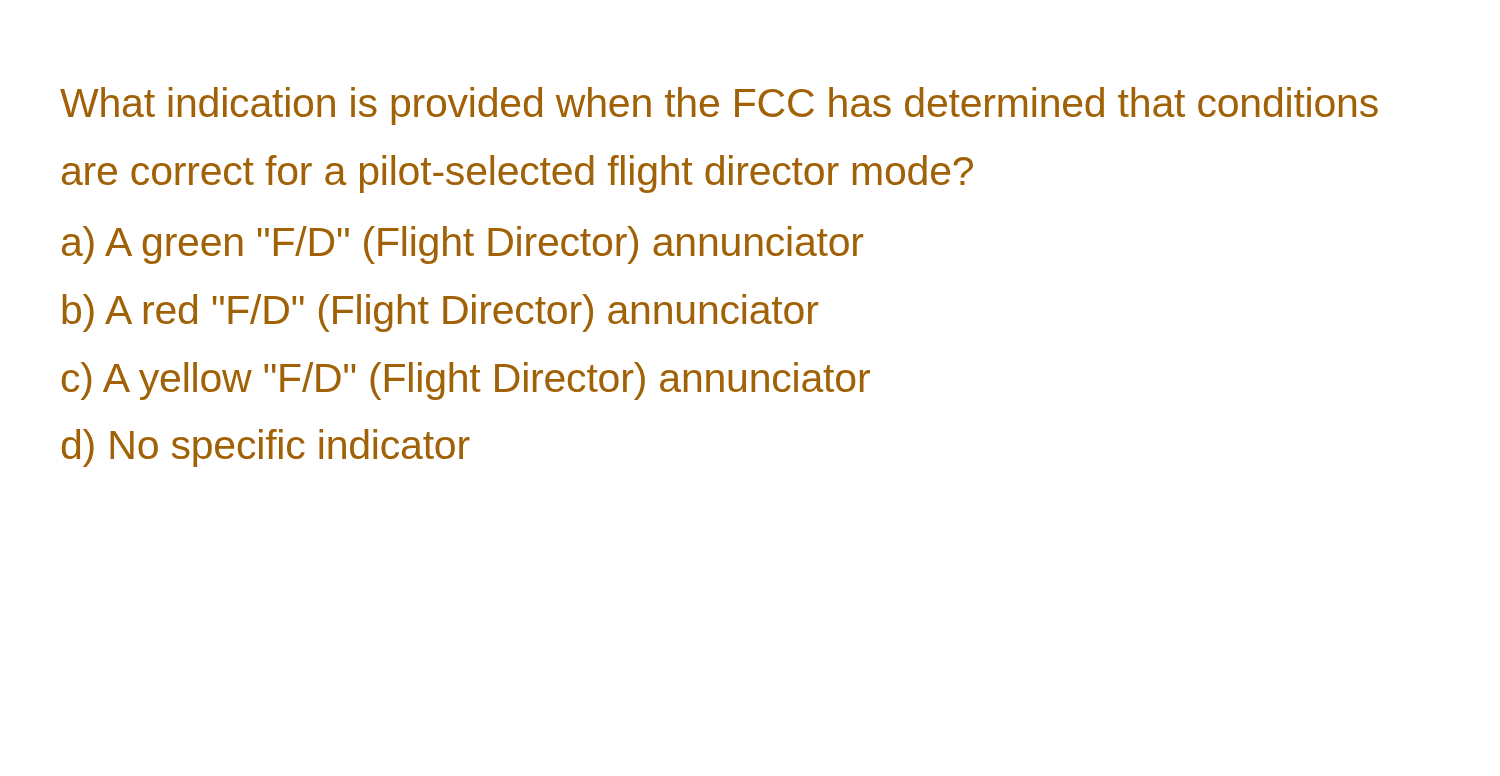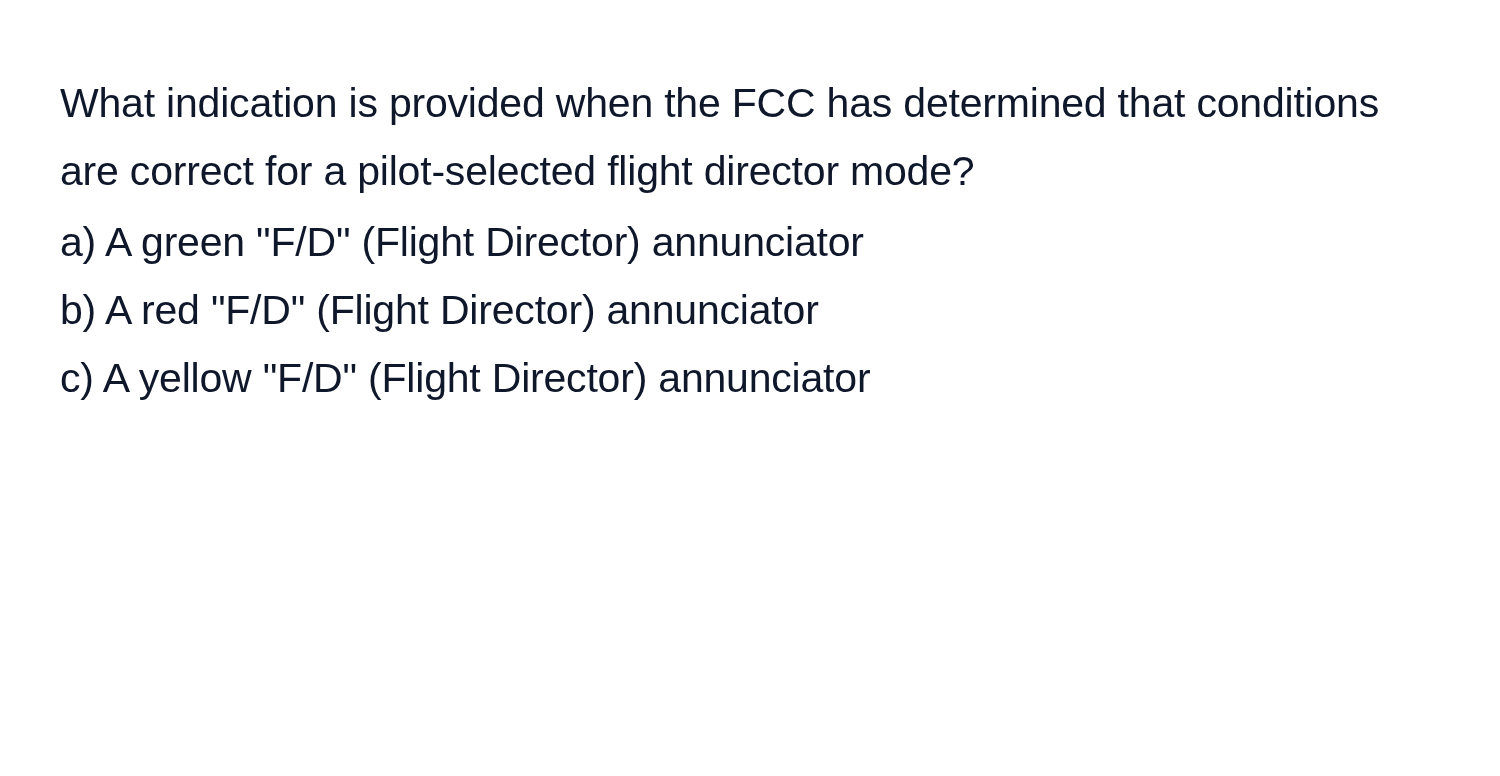--- a/index.html
+++ b/index.html
@@ -8,33 +8,34 @@
       box-sizing: border-box;
     }
     body {
       background: #ffffff;
       width: 1500px;
       height: 776px;
       font-family: -apple-system, BlinkMacSystemFont, "Segoe UI", Helvetica, Arial, sans-serif;
       padding: 70px 60px;
     }
     .question-block {
-      color: #0f172a;
+      color: #a16207;
       font-size: 41px;
       line-height: 1.65;
       letter-spacing: -0.2px;
     }
     .question-text {
       margin-bottom: 4px;
     }
     .option {
       display: block;
     }
   </style>
 </head>
 <body>
 
 <div class="question-block">
   <div class="question-text">What indication is provided when the FCC has determined that conditions are correct for a pilot-selected flight director mode?</div>
   <div class="option">a) A green "F/D" (Flight Director) annunciator</div>
   <div class="option">b) A red "F/D" (Flight Director) annunciator</div>
   <div class="option">c) A yellow "F/D" (Flight Director) annunciator</div>
+  <div class="option">d) No specific indicator</div>
 </div>
 
 </body></html>

